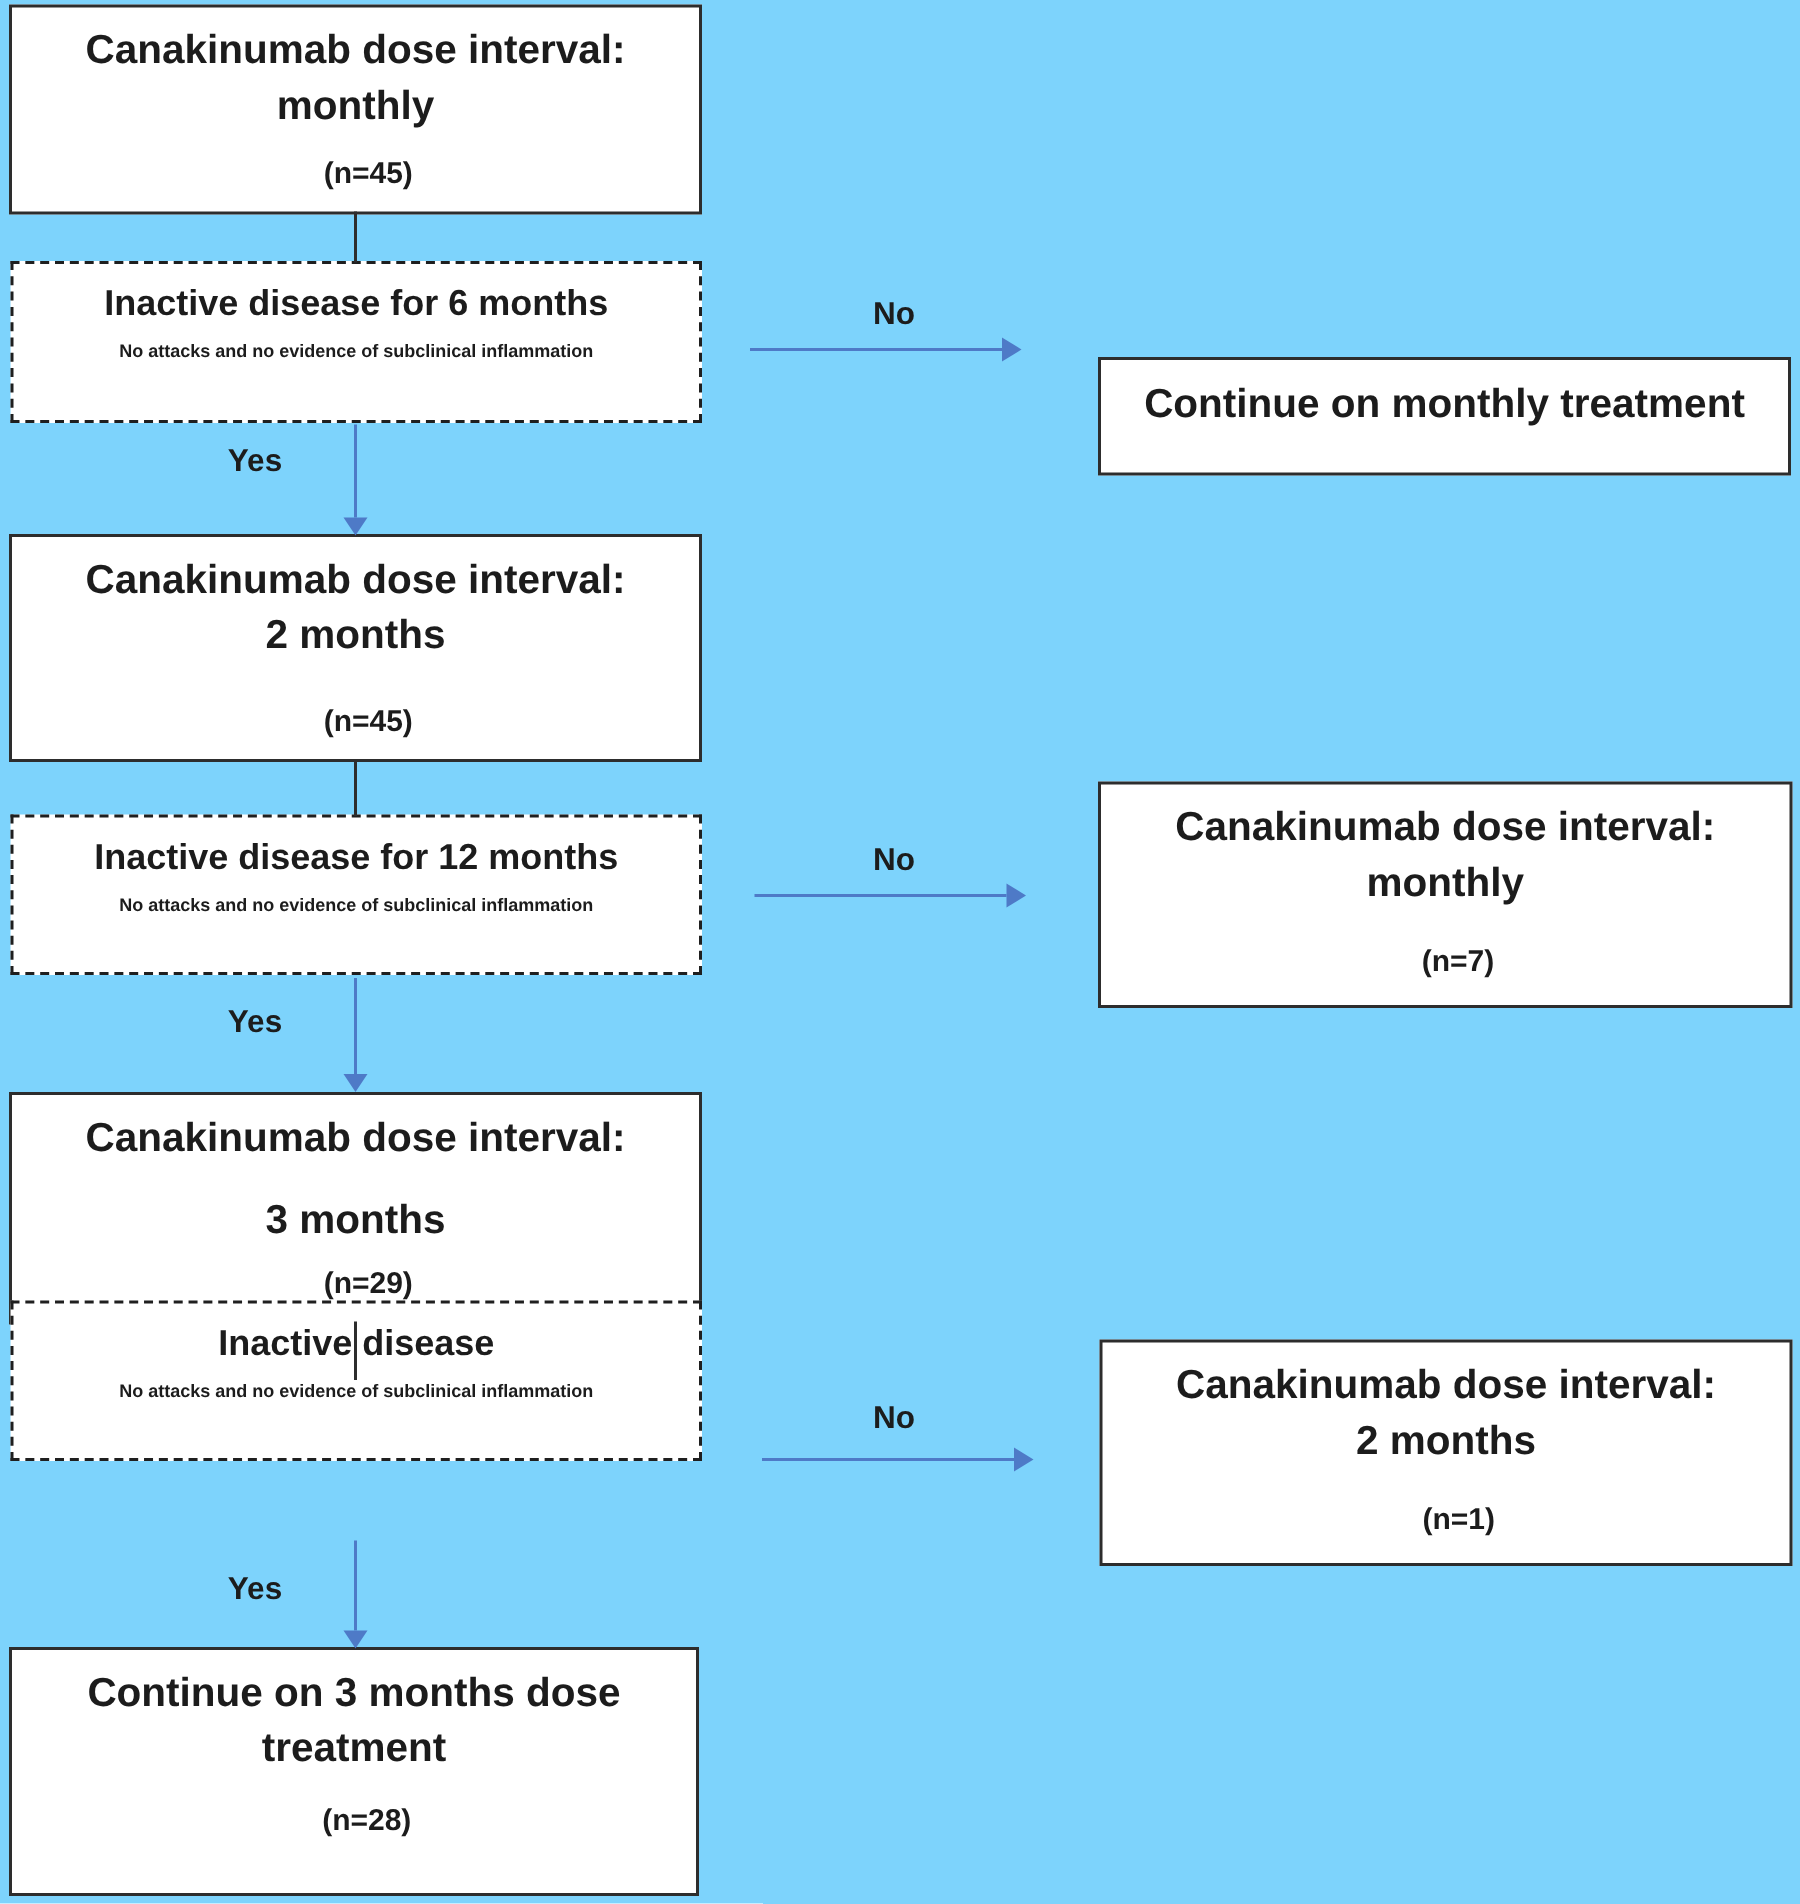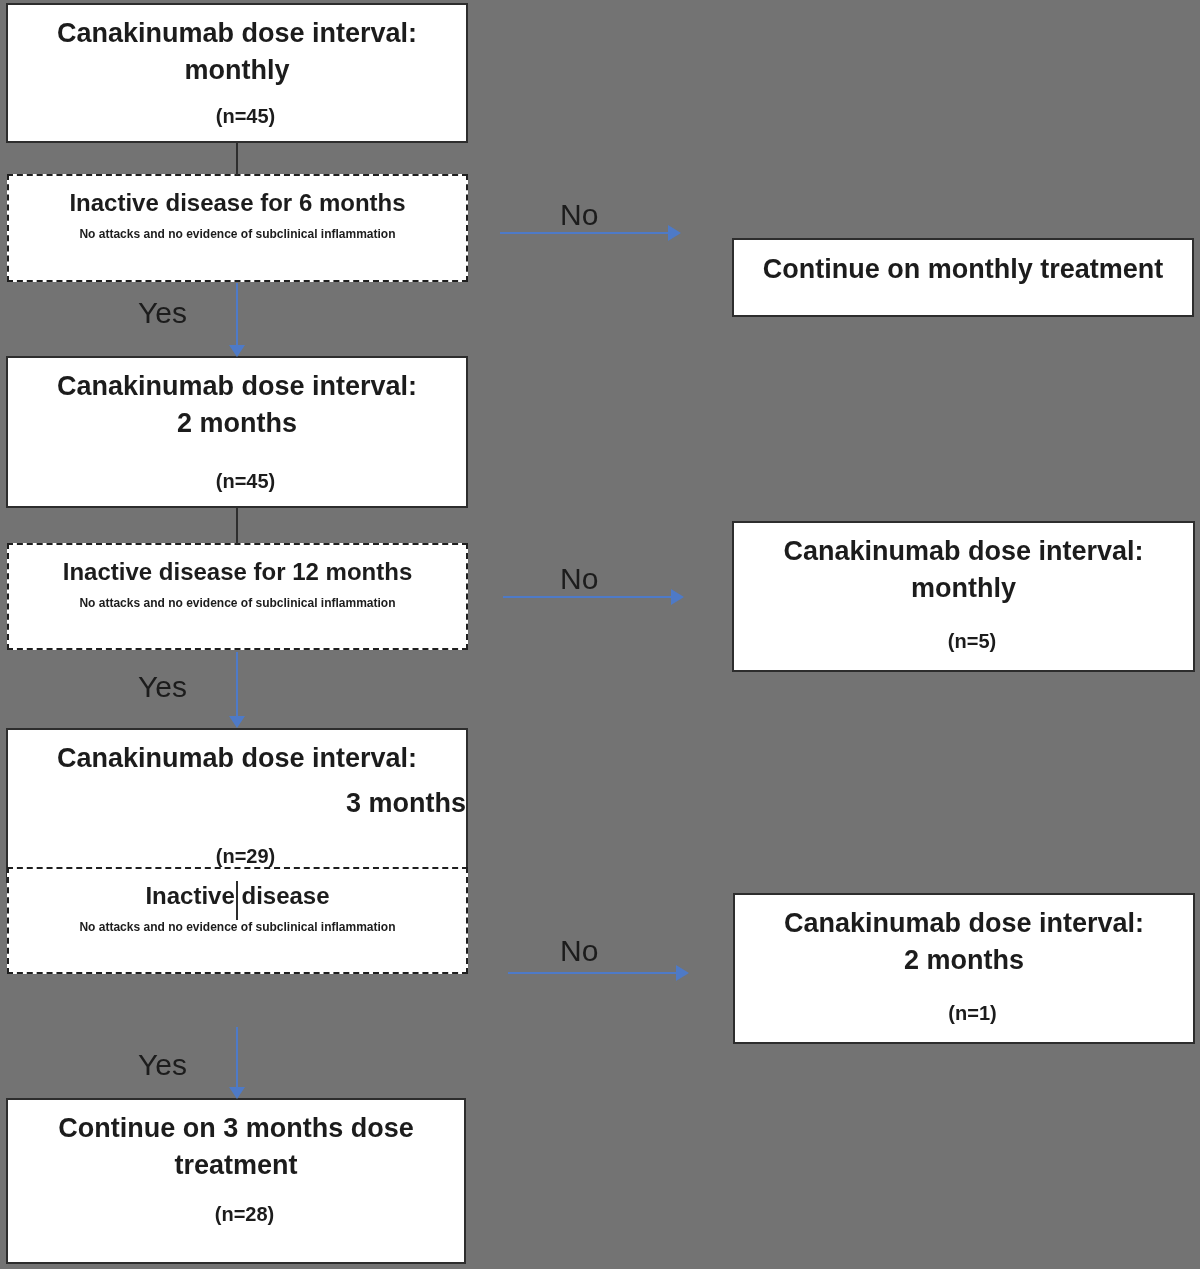--- a/index.html
+++ b/index.html
@@ -1,33 +1,33 @@
 <!DOCTYPE html>
 <html><head>
 <meta charset="utf-8">
 <style>
   html,body{margin:0;padding:0;background:#ffffff;}
   #canvas{
-    position:relative;width:1200px;height:1269px;background:#737373;
+    position:relative;width:1200px;height:1269px;background:#7dd3fc;
     font-family:"Liberation Sans",sans-serif;color:#1c1c1c;overflow:hidden;
   }
   .box{
     position:absolute;background:#fff;border:2px solid #2d2d2d;
     box-sizing:border-box;text-align:center;
   }
   .box.dashed{border:2px dashed #1f1f1f;}
   .title{font-size:27px;font-weight:600;line-height:37px;margin-top:10px;}
   .nval{position:absolute;bottom:13px;left:17px;right:0;font-size:20px;font-weight:600;}
   .nval.raised{bottom:36px;}
   .note{position:absolute;bottom:7px;left:0;right:0;font-size:19px;font-weight:600;}
   .dhead{font-size:24px;font-weight:600;line-height:31px;margin-top:11px;}
   .dsub{font-size:12px;font-weight:600;line-height:26px;margin-top:3px;}
   .single{display:flex;align-items:center;justify-content:center;padding-bottom:16px;margin-top:45px;}
   .single .title{margin-top:0;}
-  .edge-label{position:absolute;font-size:30px;font-weight:400;}
+  .edge-label{position:absolute;font-size:21px;font-weight:700;text-align:center;}
   .conn{position:absolute;width:2px;background:#2d2d2d;}
   .stem-v{position:absolute;width:2px;background:#4e7ac7;}
   .stem-h{position:absolute;height:2px;background:#4e7ac7;}
   .tri-down{position:absolute;width:0;height:0;
     border-left:8px solid transparent;border-right:8px solid transparent;
     border-top:12px solid #4e7ac7;}
   .tri-right{position:absolute;width:0;height:0;
     border-top:8px solid transparent;border-bottom:8px solid transparent;
     border-left:13px solid #4e7ac7;}
 </style>
@@ -53,21 +53,21 @@
     <div class="nval">(n=45)</div>
   </div>
 
   <div class="box dashed" style="left:7px;top:543px;width:461px;height:107px;">
     <div class="dhead">Inactive disease for 12 months</div>
     <div class="dsub" style="padding:0 28px;">No attacks and no evidence of subclinical inflammation</div>
   </div>
 
   <div class="box" style="left:6px;top:728px;width:462px;height:155px;">
     <div class="title">Canakinumab dose interval:</div>
-    <div class="title" style="margin-top:8px;text-align:right;">3 months</div>
+    <div class="title" style="margin-top:18px;">3 months</div>
     <div class="nval">(n=29)</div>
   </div>
 
   <div class="box dashed" style="left:7px;top:867px;width:461px;height:107px;">
     <div class="dhead">Inactive disease</div>
     <div class="dsub" style="padding:0 28px;">No attacks and no evidence of subclinical inflammation</div>
   </div>
 
   <div class="box" style="left:6px;top:1098px;width:460px;height:166px;">
     <div class="title">Continue on 3 months dose</div>
@@ -75,21 +75,21 @@
     <div class="nval raised">(n=28)</div>
   </div>
 
   <div class="box single" style="left:732px;top:193px;width:462px;height:79px;">
     <div class="title">Continue on monthly treatment</div>
   </div>
 
   <div class="box" style="left:732px;top:521px;width:463px;height:151px;">
     <div class="title">Canakinumab dose interval:</div>
     <div class="title" style="margin-top:0;">monthly</div>
-    <div class="nval" style="bottom:17px;">(n=5)</div>
+    <div class="nval" style="bottom:17px;">(n=7)</div>
   </div>
 
   <div class="box" style="left:733px;top:893px;width:462px;height:151px;">
     <div class="title">Canakinumab dose interval:</div>
     <div class="title" style="margin-top:0;">2 months</div>
     <div class="nval" style="bottom:17px;">(n=1)</div>
   </div>
 
   <div class="conn" style="left:236px;top:141px;height:34px;"></div>
   <div class="conn" style="left:236px;top:506px;height:38px;"></div>

